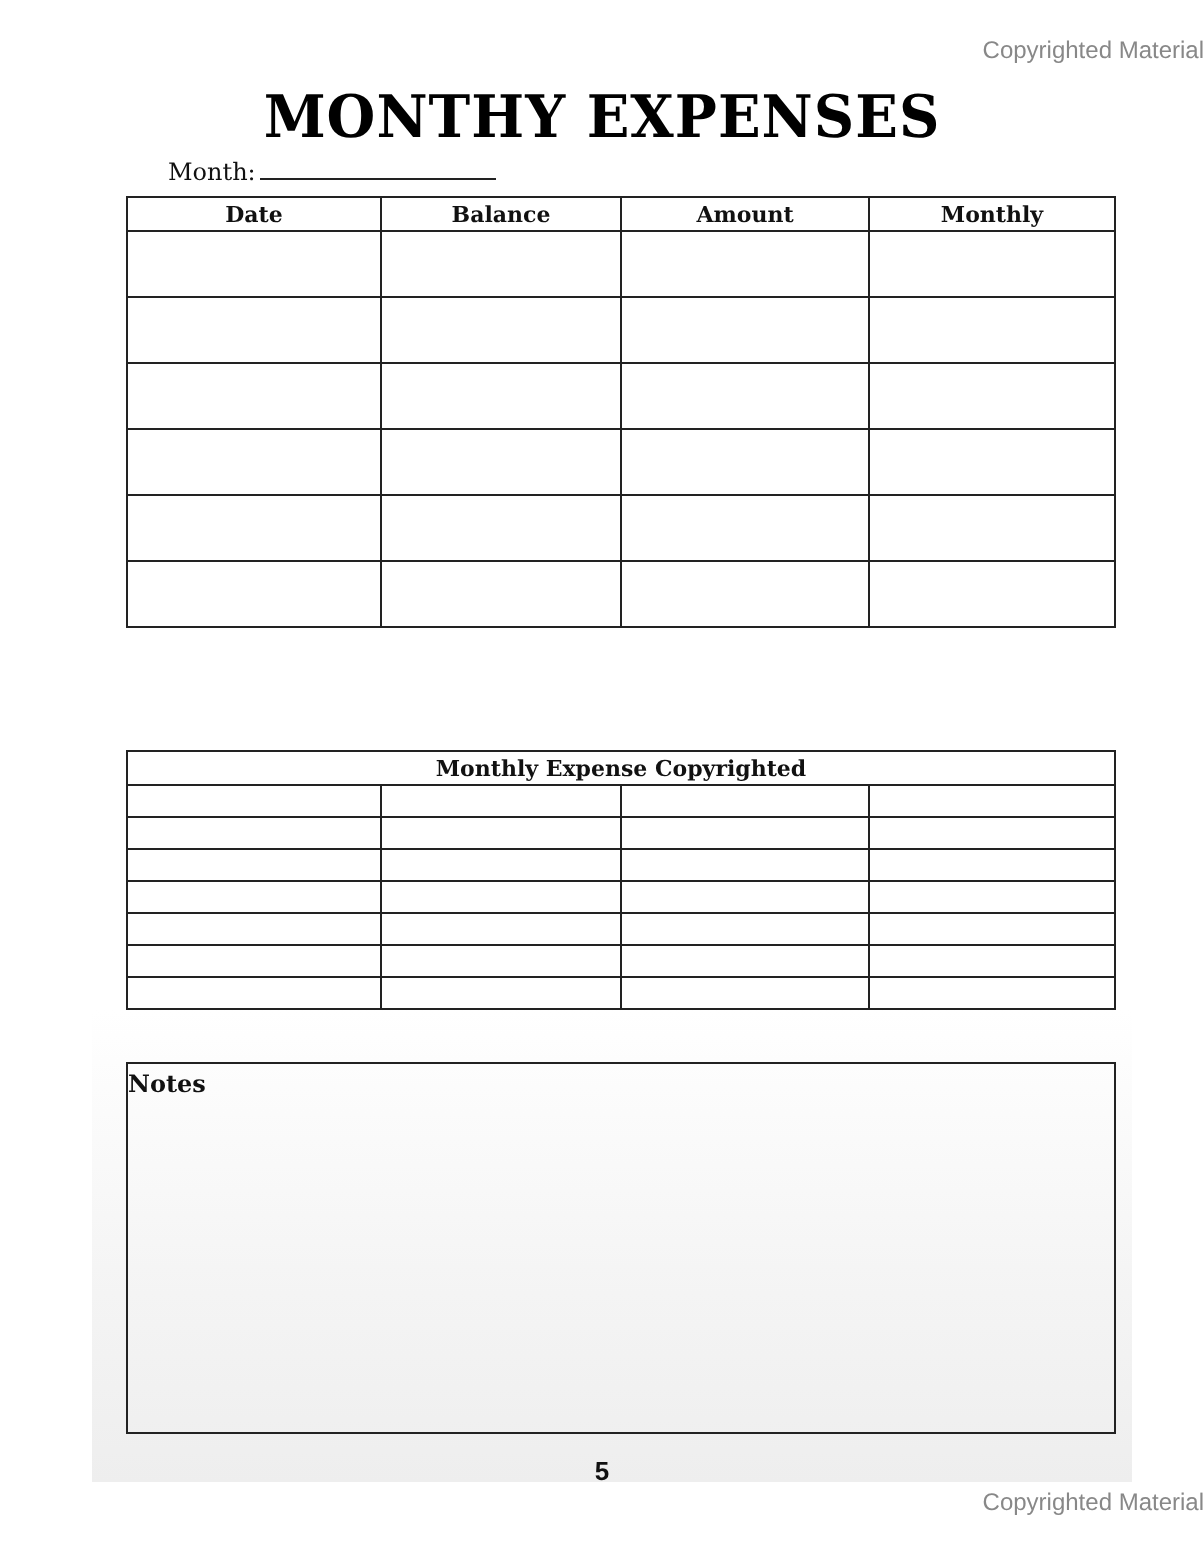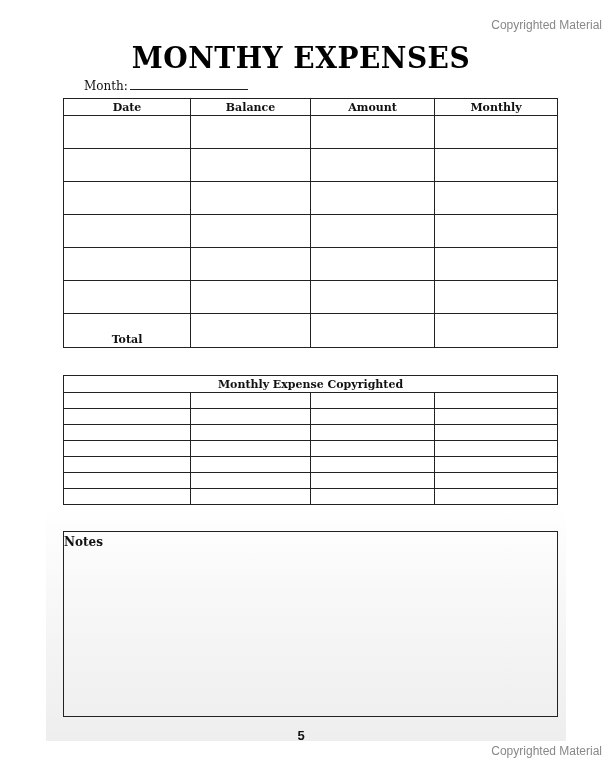--- a/index.html
+++ b/index.html
@@ -110,26 +110,20 @@
         <td></td>
         <td></td>
         <td></td>
       </tr>
   <tr>
         <td></td>
         <td></td>
         <td></td>
         <td></td>
       </tr>
-  <tr style="height:30px">
-    <td class="total">Total</td>
-    <td></td>
-    <td></td>
-    <td></td>
-  </tr>
 </tbody>
   </table>
 
 <table class="hl">
   <colgroup>
       <col style="width:127px">
       <col style="width:120px">
       <col style="width:124px">
       <col style="width:123px">
     </colgroup>

